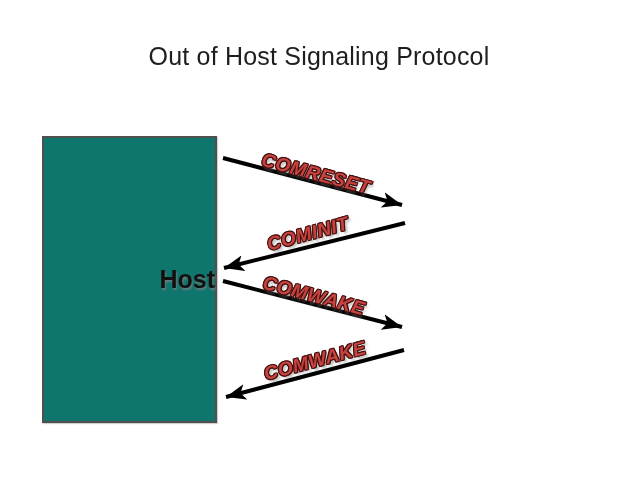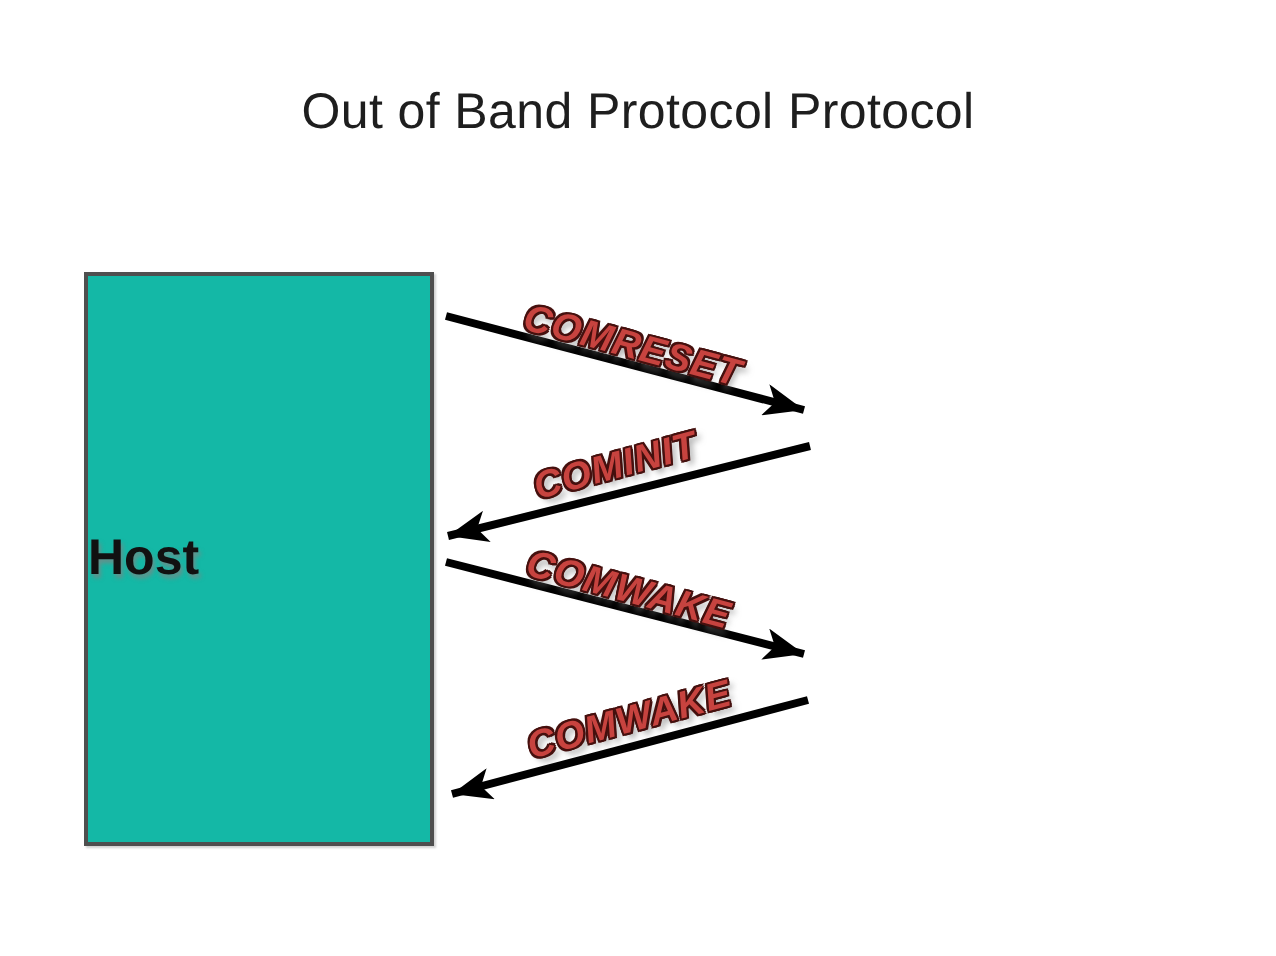--- a/index.html
+++ b/index.html
@@ -24,25 +24,25 @@
     font-size: 25px;
     font-weight: 500;
     color: #1e1e1e;
     letter-spacing: 0.2px;
   }
   .node-box {
     position: absolute;
     width: 171px;
     height: 283px;
     border: 2px solid #4f4f4f;
-    background: #14b8a6;
+    background: #0f766e;
     box-shadow: 1px 1px 1px rgba(0,0,0,0.18);
     display: flex;
     align-items: center;
-    justify-content: flex-start;
+    justify-content: flex-end;
   }
   .node-box.host   { left: 42px;  top: 136px; }
   .node-box.device { left: 419px; top: 137px; }
   .node-label {
     font-size: 25px;
     font-weight: 700;
     color: #111111;
     text-shadow: 1px 2px 2px rgba(130,130,130,0.75);
   }
   svg.arrows {
@@ -80,21 +80,21 @@
   .lbl-comreset  { left: 316px; top: 174px; }
   .lbl-cominit   { left: 308px; top: 234px; }
   .lbl-comwake1  { left: 314px; top: 296px; }
   .lbl-comwake2  { left: 315px; top: 361px; }
 </style>
 </head>
 <body>
 
 <div class="canvas">
 
-  <div class="slide-title">Out of Band Protocol Protocol</div>
+  <div class="slide-title">Out of Host Signaling Protocol</div>
 
   <div class="node-box host">
     <span class="node-label">Host</span>
   </div>
 
 
   <svg class="arrows" viewBox="0 0 638 478" xmlns="http://www.w3.org/2000/svg">
     <defs>
       <marker id="arrowhead" viewBox="0 0 10 8" markerWidth="20" markerHeight="16" markerUnits="userSpaceOnUse" refX="10" refY="4" orient="auto">
         <path d="M0,0 L10,4 L0,8 L2.5,4 Z" fill="#000000"></path>

